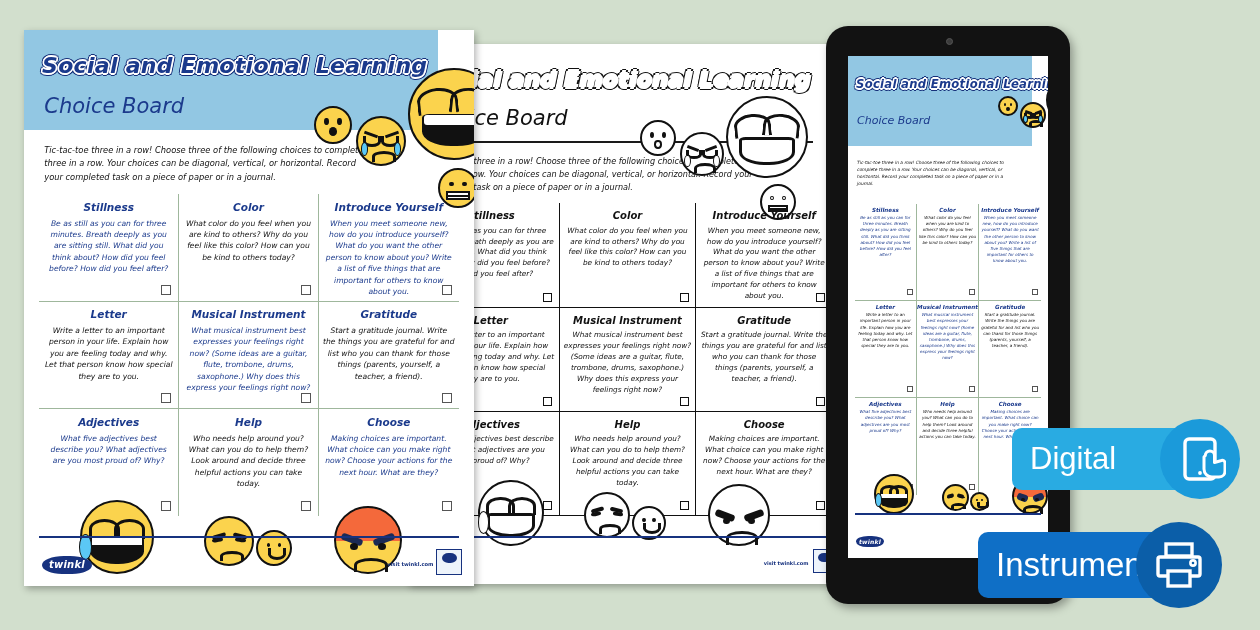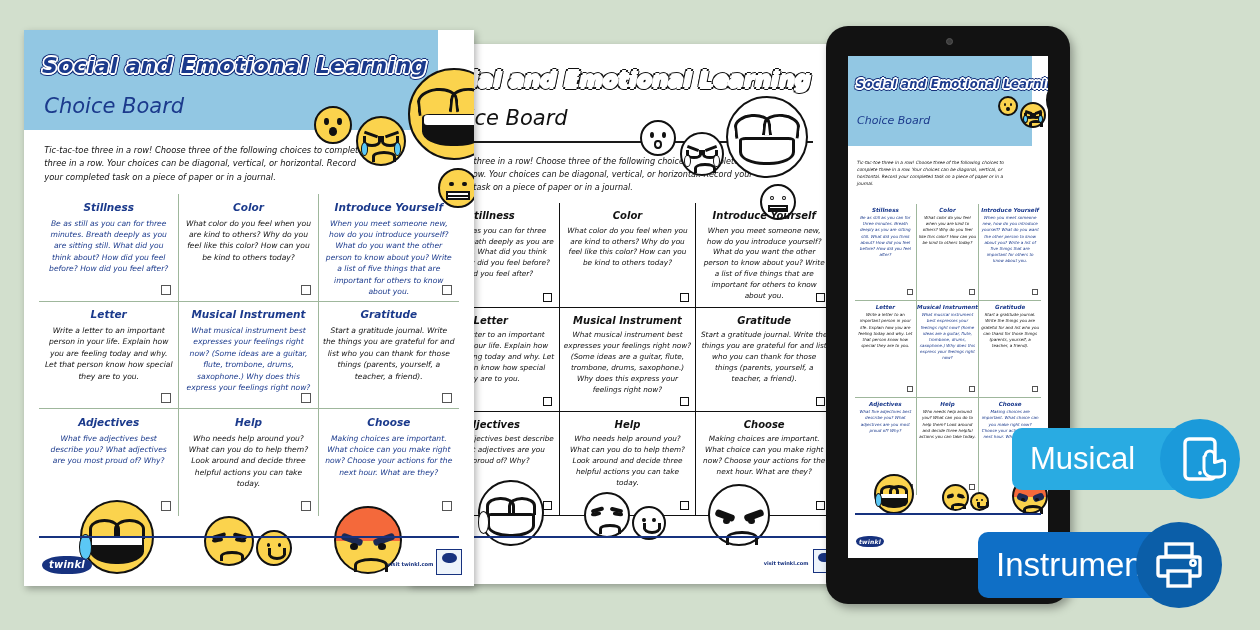--- a/index.html
+++ b/index.html
@@ -530,21 +530,21 @@
         <div class="brand" style="width:28px;height:11px;font-size:6px;">twinkl</div>
         <div class="visit" style="font-size:3px;">visit twinkl.com</div>
         <div class="stamp" style="width:13px;height:13px;">
           <i></i>
         </div>
       </div>
     </div>
   </div>
 
   <div class="badge digital" style="left:1012px;top:428px;width:190px;height:62px;">
-    <span class="badge-label" style="font-size:31px;">Musical</span>
+    <span class="badge-label" style="font-size:31px;">Digital</span>
     <span class="badge-icon" style="left:148px;top:-9px;width:80px;height:80px;">
       <svg width="52" height="52" viewBox="0 0 52 52" aria-hidden="true">
         <rect x="11" y="6" width="30" height="40" rx="4" fill="none" stroke="#ffffff" stroke-width="3.4"></rect>
         <circle cx="26" cy="40" r="1.9" fill="#ffffff"></circle>
         <path d="M30 24 l0 12 c0 5 4 8 8 8 l7 0 c4 0 6 -3 6 -6 l0 -8 c0 -2 -2 -3 -3.5 -2.5
                  l-7 2 0 -7 c0 -2.6 -2 -4.6 -4.6 -4.6 -2.6 0 -4.6 2 -4.6 4.6 z" fill="#1b9ada" stroke="#ffffff" stroke-width="3" stroke-linejoin="round"></path>
       </svg>
     </span>
   </div>
 

